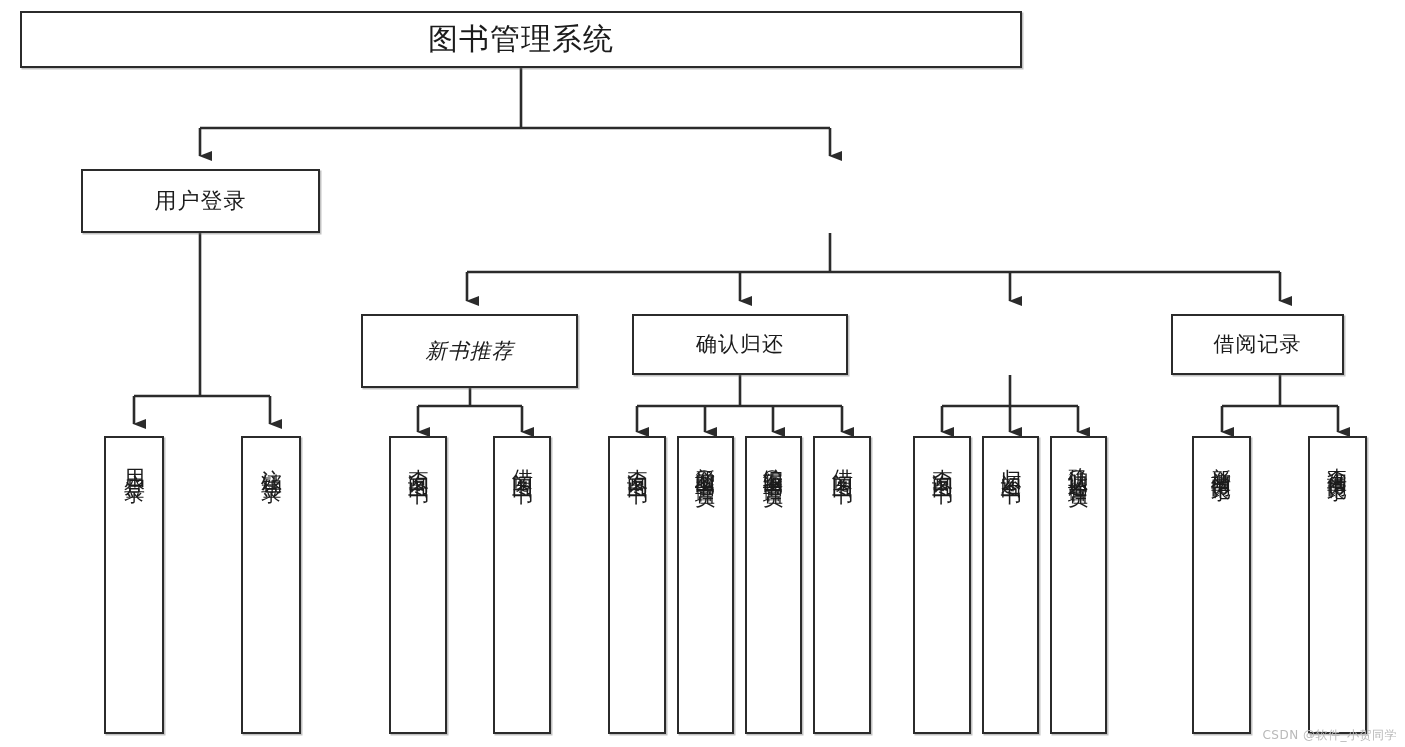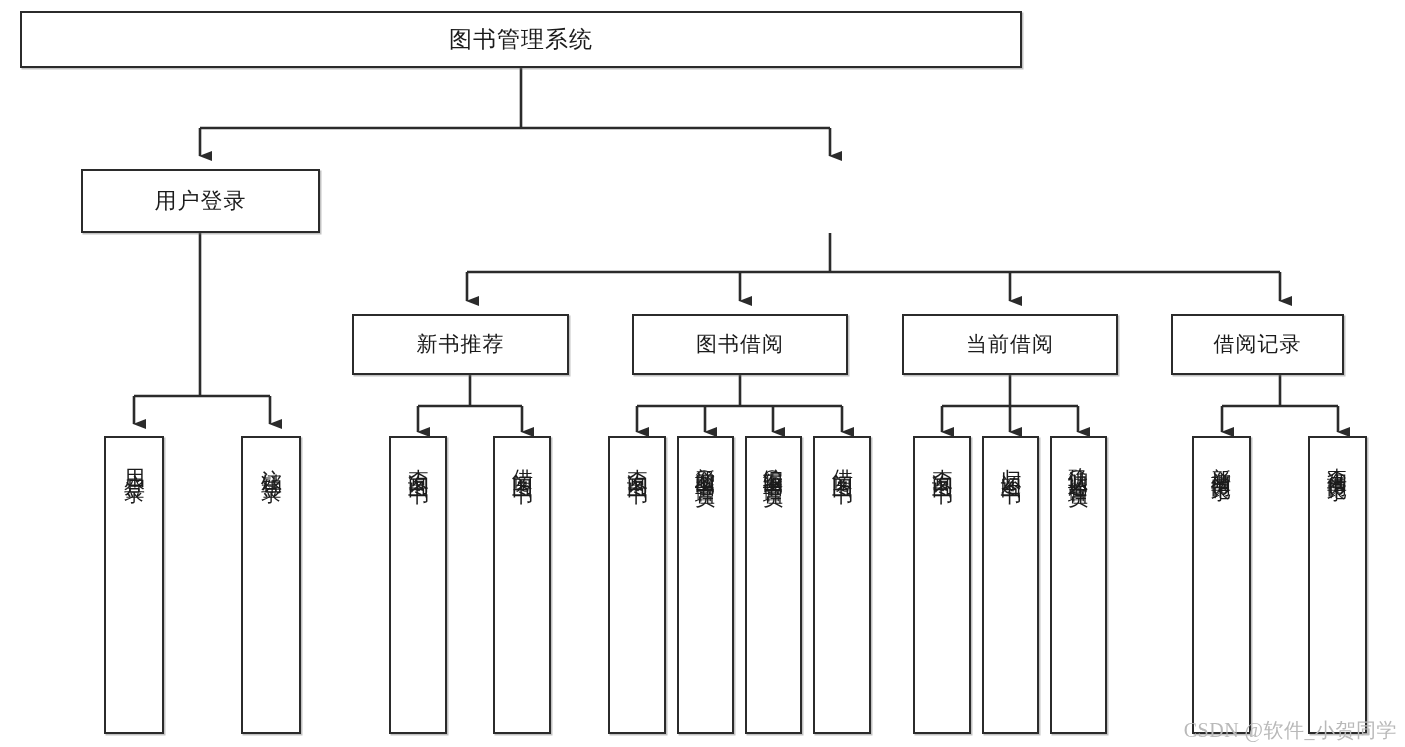--- a/index.html
+++ b/index.html
@@ -21,21 +21,21 @@
     justify-content:center;
     box-shadow:1.5px 1.5px 0 rgba(120,120,120,.45);
   }
   .node .lbl{
     font-size:22px;
     line-height:1.15;
     letter-spacing:1px;
     color:#1b1b1b;
     white-space:nowrap;
   }
-  .node.root .lbl{font-size:23px;}
+  .node.root .lbl{font-size:30px;}
   .node.lvl1 .lbl{font-size:22px;}
   .node.lvl2 .lbl{font-size:21px;}
 
   .node.leaf{
     align-items:flex-start;
     justify-content:center;
     padding-top:14px;
   }
   .node.leaf .lbl{
     writing-mode:vertical-rl;
@@ -43,26 +43,25 @@
     font-size:21px;
     letter-spacing:5px;
     line-height:1;
     white-space:nowrap;
   }
   .node.leaf.tall .lbl{font-size:20px;letter-spacing:3px;}
 
   #watermark{
     position:absolute;
     right:8px;bottom:3px;
-    font-size:20px;
+    font-size:12px;
     color:#b9b9b9;
     letter-spacing:.5px;
     white-space:nowrap;
     pointer-events:none;
-    font-family:Liberation Serif, serif;
   }
 </style>
 </head>
 <body>
 
 <div id="canvas">
 
   <svg id="edges" viewBox="0 0 1405 747">
     <defs>
       <marker id="arr" markerWidth="12" markerHeight="14" refX="5" refY="12" orient="auto" markerUnits="userSpaceOnUse">
@@ -114,28 +113,25 @@
   </svg>
 
   <div class="node root" style="left:20px;top:11px;width:1002px;height:57px;">
     <span class="lbl">图书管理系统</span>
   </div>
 
   <div class="node lvl1" style="left:81px;top:169px;width:239px;height:64px;">
     <span class="lbl">用户登录</span>
   </div>
 
-  <div class="node lvl2" style="left:352px;top:314px;width:217px;height:61px;">
+  <div class="node lvl2" style="left:361px;top:314px;width:217px;height:74px;font-style:italic;">
     <span class="lbl">新书推荐</span>
   </div>
   <div class="node lvl2" style="left:632px;top:314px;width:216px;height:61px;">
-    <span class="lbl">图书借阅</span>
-  </div>
-  <div class="node lvl2" style="left:902px;top:314px;width:216px;height:61px;">
-    <span class="lbl">当前借阅</span>
+    <span class="lbl">确认归还</span>
   </div>
   <div class="node lvl2" style="left:1171px;top:314px;width:173px;height:61px;">
     <span class="lbl">借阅记录</span>
   </div>
 
   <div class="node leaf" style="left:104px;top:436px;width:60px;height:298px;">
     <span class="lbl">用户登录</span>
   </div>
   <div class="node leaf" style="left:241px;top:436px;width:60px;height:298px;">
     <span class="lbl">注销登录</span>

